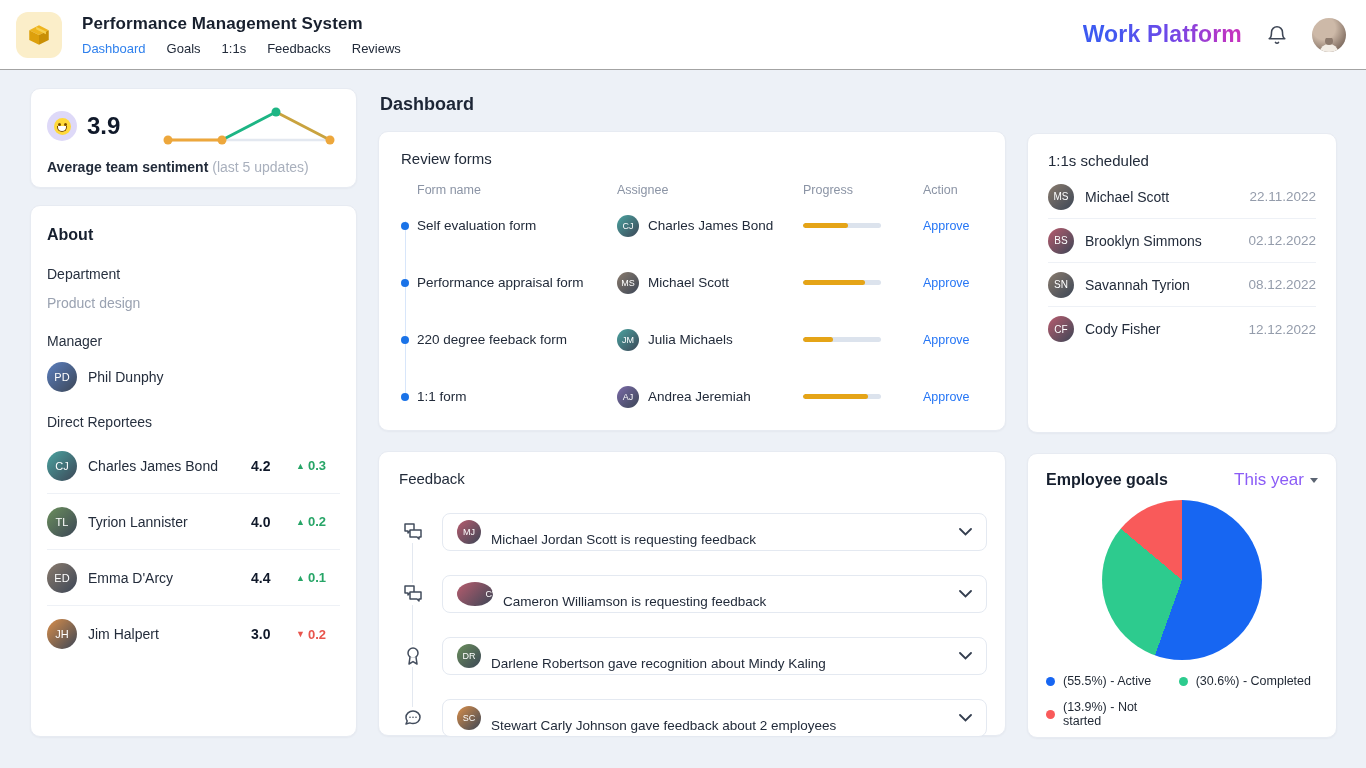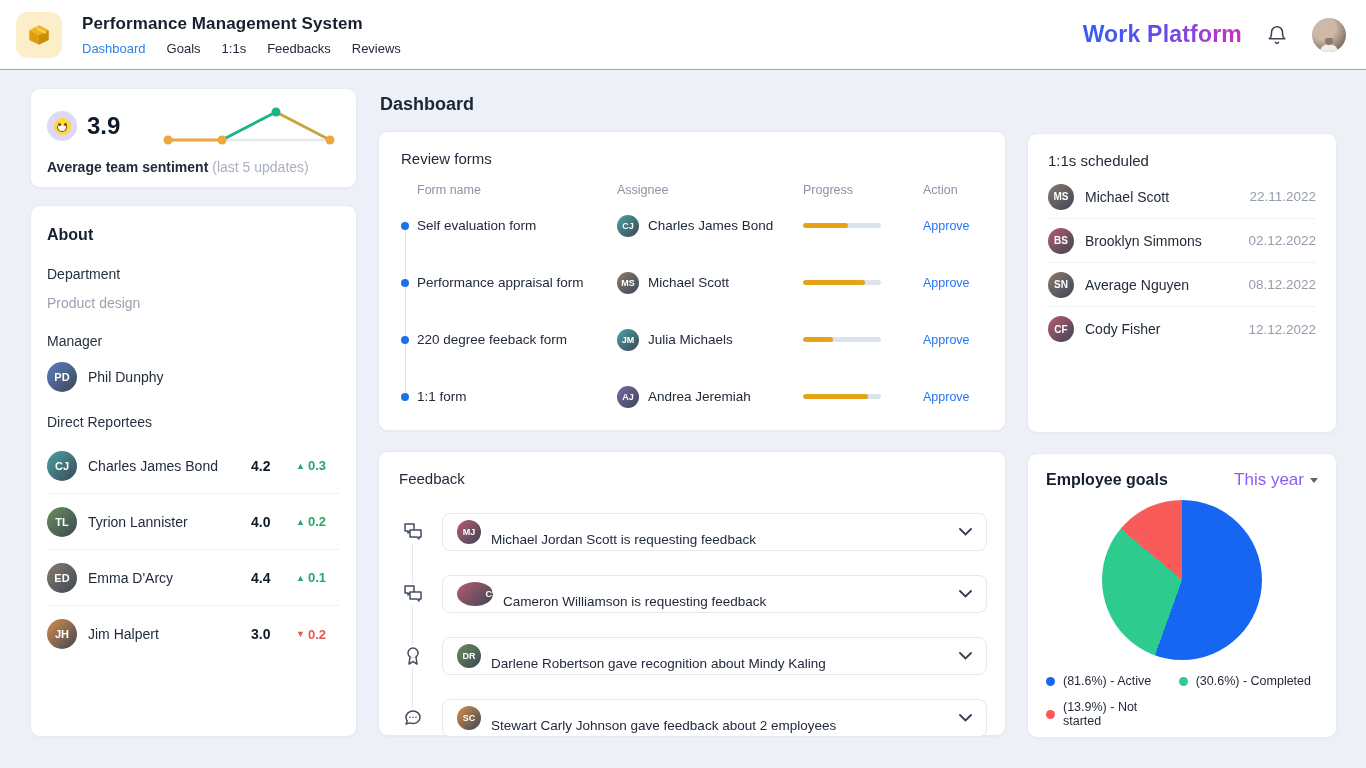--- a/index.html
+++ b/index.html
@@ -39,21 +39,21 @@
   .spark { flex:1; display:flex; justify-content:flex-end; }
   .sentiment-caption { font-size:14px; }
   .sentiment-caption b { font-weight:700; color:#222b3a; }
   .sentiment-caption span { color:#a9b0bd; font-weight:400; }
 
   .about-card { margin-top:17px; height:532px; padding:20px 16px; }
   .about-title { font-size:16px; font-weight:700; color:#161f2e; }
   .sec-label { font-size:14px; font-weight:500; color:#27303f; margin-top:22px; }
   .sec-value { font-size:14px; color:#9aa2b1; margin-top:13px; }
   .person-row { display:flex; align-items:center; gap:11px; margin-top:13px; }
-  .avatar { border-radius:50%; color:#fff; font-weight:700; display:flex; align-items:center; justify-content:center; flex:0 0 auto;text-align:center; }
+  .avatar { border-radius:50%; color:#fff; font-weight:400; display:flex; align-items:center; justify-content:center; flex:0 0 auto;text-align:center; }
   .av-30 { width:30px; height:30px; font-size:11px; }
   .av-26 { width:26px; height:26px; font-size:10px; }
   .av-24 { width:24px; height:24px; font-size:9px; }
   .av-22 { width:22px; height:22px; font-size:9px; }
   .person-name { font-size:14px; color:#232c3b; }
   .reportees { margin-top:8px; }
   .rep-row { display:flex; align-items:center; gap:11px; height:56px; border-bottom:1px solid #eef1f6; }
   .rep-row:last-child { border-bottom:none; }
   .rep-name { flex:1; font-size:14px; color:#232c3b; }
   .rep-score { font-size:14px; font-weight:700; color:#10192a; width:34px; }
@@ -387,21 +387,21 @@
           <div class="oo-name">Michael Scott</div>
           <div class="oo-date">22.11.2022</div>
         </div>
         <div class="oo-row">
           <div class="avatar av-26" style="background: linear-gradient(135deg, rgb(184, 92, 110), rgb(60, 70, 86));">BS</div>
           <div class="oo-name">Brooklyn Simmons</div>
           <div class="oo-date">02.12.2022</div>
         </div>
         <div class="oo-row">
           <div class="avatar av-26" style="background: linear-gradient(135deg, rgb(138, 123, 109), rgb(60, 70, 86));">SN</div>
-          <div class="oo-name">Average Nguyen</div>
+          <div class="oo-name">Savannah Tyrion</div>
           <div class="oo-date">08.12.2022</div>
         </div>
         <div class="oo-row">
           <div class="avatar av-26" style="background: linear-gradient(135deg, rgb(184, 92, 110), rgb(60, 70, 86));">CF</div>
           <div class="oo-name">Cody Fisher</div>
           <div class="oo-date">12.12.2022</div>
         </div>
       </div>
     </div>
 
@@ -412,21 +412,21 @@
           <span>This year</span>
           <span class="tri-down"></span>
         </div>
       </div>
       <div class="pie-wrap">
         <div class="pie" id="pie" style="background: conic-gradient(rgb(23, 102, 242) 0deg, rgb(23, 102, 242) 199.8deg, rgb(45, 203, 142) 199.8deg, rgb(45, 203, 142) 309.96deg, rgb(249, 90, 90) 309.96deg, rgb(249, 90, 90) 360deg);"></div>
       </div>
       <div class="legend">
         <div class="legend-item">
           <span class="legend-dot" style="background: rgb(23, 102, 242);"></span>
-          <span>(81.6%) - Active</span>
+          <span>(55.5%) - Active</span>
         </div>
         <div class="legend-item">
           <span class="legend-dot" style="background: rgb(45, 203, 142);"></span>
           <span>(30.6%) - Completed</span>
         </div>
         <div class="legend-item">
           <span class="legend-dot" style="background: rgb(249, 90, 90);"></span>
           <span>(13.9%) - Not started</span>
         </div>
       </div>

